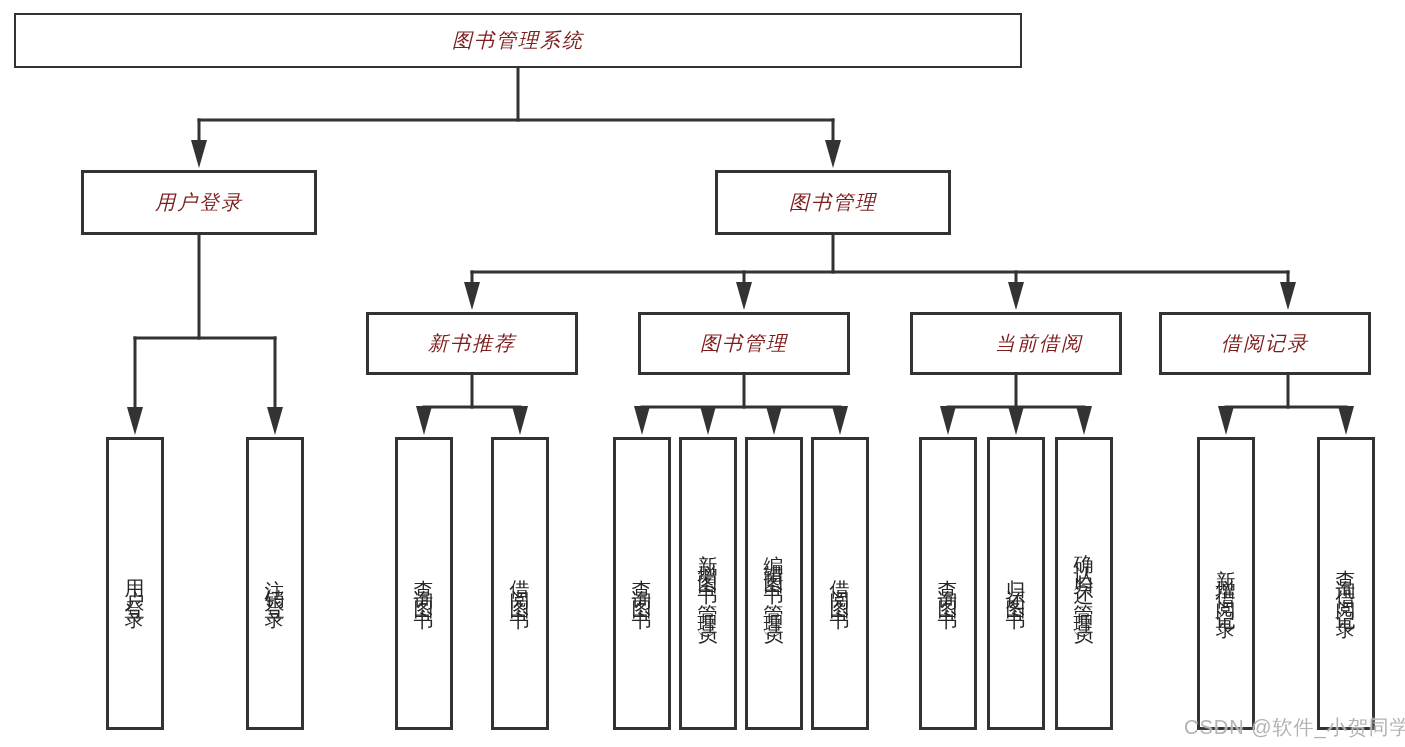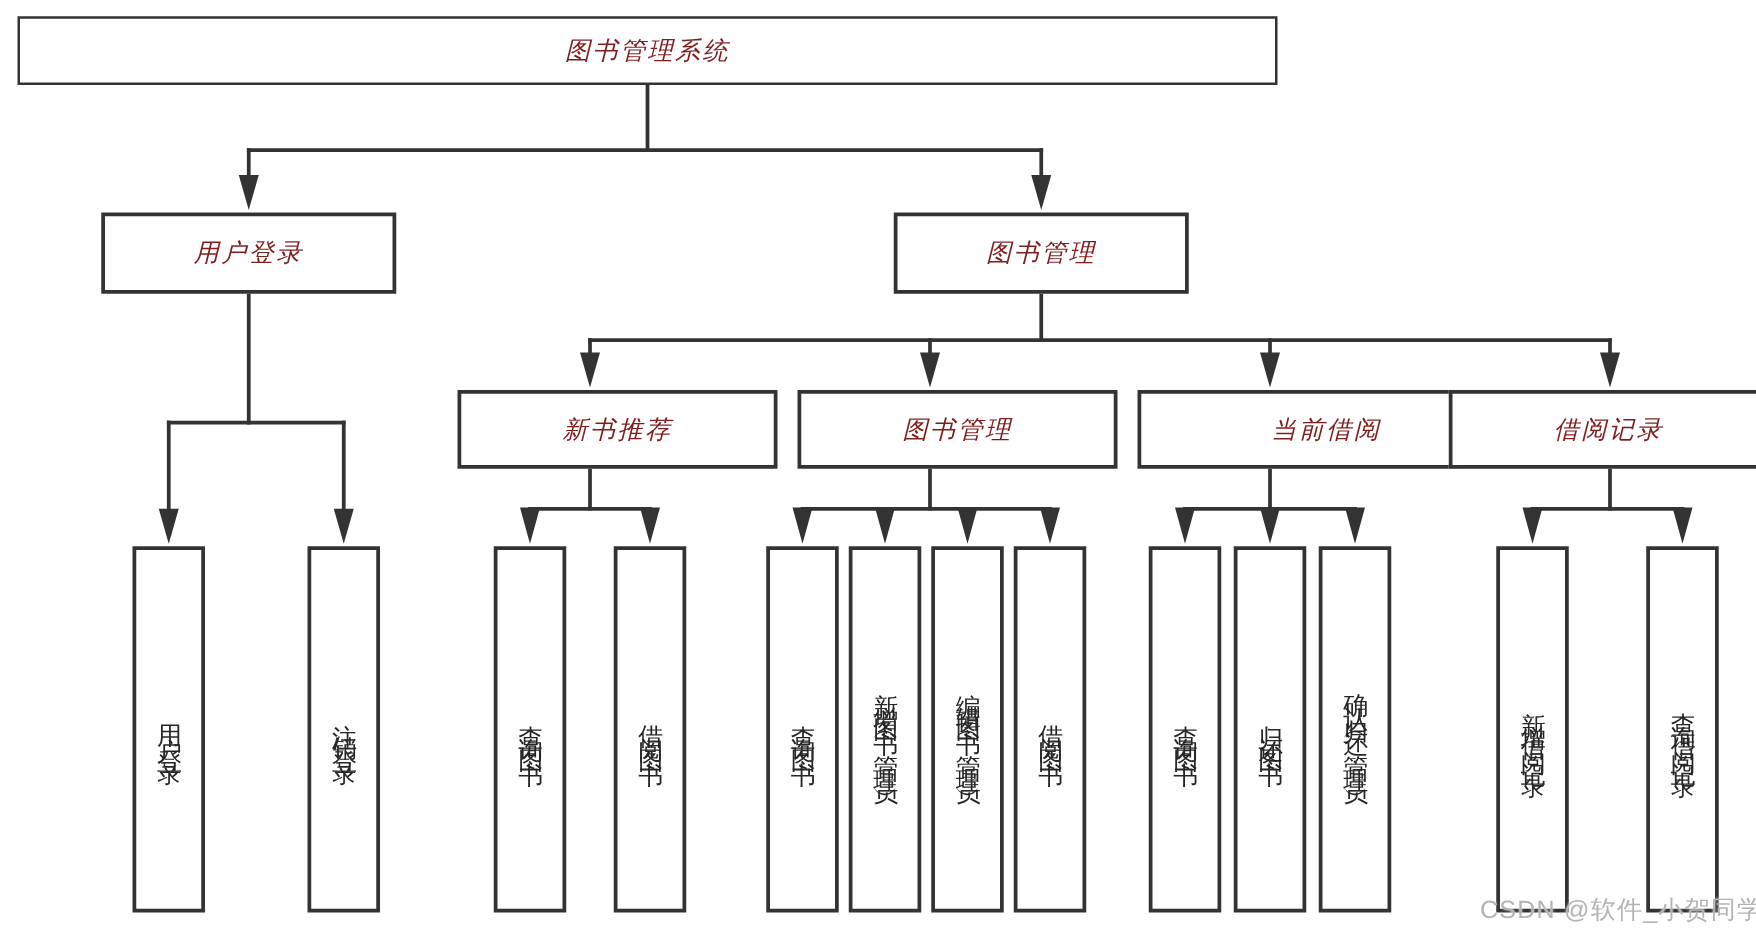--- a/index.html
+++ b/index.html
@@ -31,21 +31,21 @@
     align-items: center;
     justify-content: center;
     z-index: 1;
   }
   .root {
     left: 14px; top: 13px;
     width: 1008px; height: 55px;
     border-width: 2px;
   }
   .lvl2 { top: 170px; width: 236px; height: 65px; }
-  .lvl3 { top: 312px; width: 256px; height: 63px; }
+  .lvl3 { top: 312px; width: 212px; height: 63px; }
   .leaf { top: 437px; width: 58px; height: 293px; }
   .lbl {
     font-size: 20px;
     color: #7f1d1d;
     letter-spacing: 2px;
     white-space: nowrap;
     font-style: italic;
   }
   .vlbl {
     writing-mode: vertical-rl;

